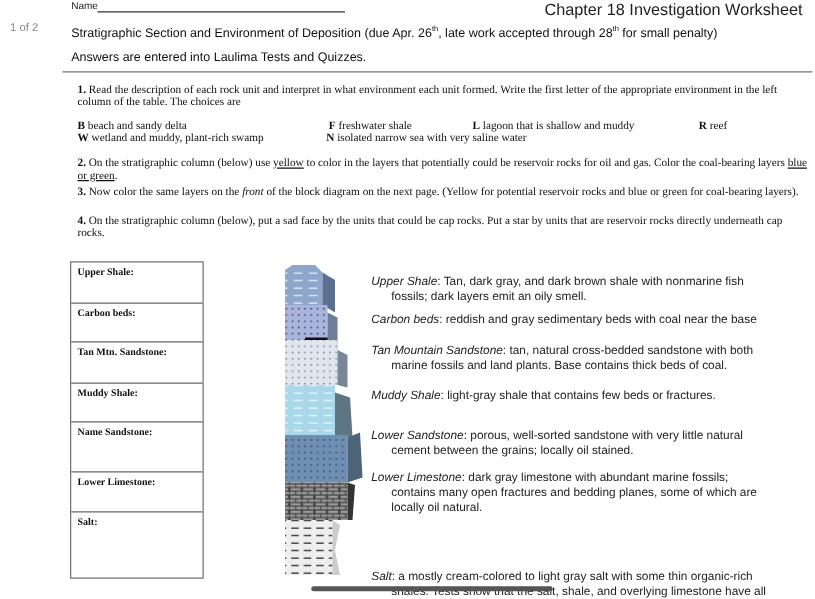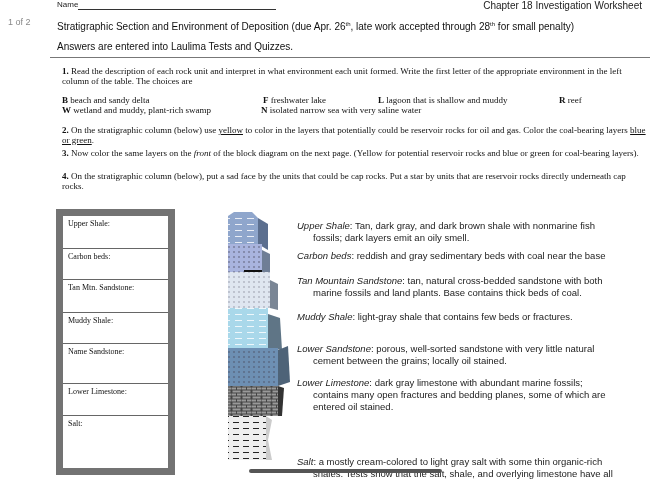--- a/index.html
+++ b/index.html
@@ -1,31 +1,31 @@
 <!DOCTYPE html>
 <html><head>
 <meta charset="utf-8">
 <style>
   html, body { margin:0; padding:0; background:#ffffff; }
   body { width:652px; height:479px; position:relative; overflow:hidden; font-family:"Liberation Sans", sans-serif; color:#111; }
   .page-num { position:absolute; left:8px; top:17px; font-size:9px; color:#888; }
   .hdr-name { position:absolute; left:57px; top:0px; font-size:8px; color:#222; }
   .hdr-name-line { position:absolute; left:78px; top:9px; width:198px; border-bottom:1px solid #333; }
-  .hdr-chapter { position:absolute; right:10px; top:0px; font-size:10px; color:#222; }
+  .hdr-chapter { position:absolute; right:10px; top:0px; font-size:13px; color:#222; }
   .title { position:absolute; left:57px; top:21px; font-size:10px; color:#111; white-space:nowrap; }
   .title b { font-weight:normal; }
   .title sup { font-size:6px; }
   .sub { position:absolute; left:57px; top:41px; font-size:10px; color:#111; }
   .rule { position:absolute; left:50px; top:57px; width:600px; border-bottom:1px solid #777; }
   .q { position:absolute; left:62px; font-family:"Liberation Serif", serif; font-size:9px; line-height:10px; color:#111; width:585px; }
   .q b { font-weight:bold; }
   .u { text-decoration:underline;font-family:Liberation Serif, serif; }
   .choices { position:absolute; left:62px; top:95px; font-family:"Liberation Serif", serif; font-size:9px; line-height:10px; width:585px; height:22px; }
   .choice { position:absolute; white-space:nowrap; }
-  .tbl { position:absolute; left:56px; top:209px; width:105px; border:7px solid #737373; }
+  .tbl { position:absolute; left:56px; top:209px; width:105px; border:1px solid #737373;font-weight:bold; }
   .cell { border-bottom:1px solid #666; font-family:"Liberation Serif", serif; font-size:8px; padding:3px 5px; box-sizing:border-box; }
   .cell:last-child { border-bottom:none; }
   .column { position:absolute; left:222px; top:210px; width:70px; height:257px; }
   .desc { position:absolute; left:297px; font-size:9.5px; line-height:12px; color:#222; width:350px; }
   .desc i { font-style:italic; }
   .desc .ind { padding-left:16px; display:block; }
   .scrollbar { position:absolute; left:249px; top:469px; width:193px; height:4px; background:#555; border-radius:2px; }
 </style>
 </head>
 <body>
@@ -37,21 +37,21 @@
 <div class="hdr-chapter">Chapter 18 Investigation Worksheet</div>
 
 <div class="title"><b>Stratigraphic Section and Environment of Deposition</b><span> (due Apr. 26</span><sup>th</sup><span>, late work accepted through 28</span><sup>th</sup><span> for small penalty)</span></div>
 <div class="sub">Answers are entered into Laulima Tests and Quizzes.</div>
 <div class="rule"></div>
 
 <div class="q" style="top:66px;"><b>1.</b><span> Read the description of each rock unit and interpret in what environment each unit formed. Write the first letter of the appropriate environment in the left column of the table. The choices are</span></div>
 
 <div class="choices">
   <div class="choice" style="left:0;top:0;"><b>B</b><span> beach and sandy delta</span></div>
-  <div class="choice" style="left:201px;top:0;"><b>F</b><span> freshwater lake</span></div>
+  <div class="choice" style="left:201px;top:0;"><b>F</b><span> freshwater shale</span></div>
   <div class="choice" style="left:316px;top:0;"><b>L</b><span> lagoon that is shallow and muddy</span></div>
   <div class="choice" style="left:497px;top:0;"><b>R</b><span> reef</span></div>
   <div class="choice" style="left:0;top:10px;"><b>W</b><span> wetland and muddy, plant-rich swamp</span></div>
   <div class="choice" style="left:199px;top:10px;"><b>N</b><span> isolated narrow sea with very saline water</span></div>
 </div>
 
 <div class="q" style="top:125px;"><b>2.</b><span>  On the stratigraphic column (below) use </span><span class="u">yellow</span><span> to color in the layers that potentially could be reservoir rocks for oil and gas. Color the coal-bearing layers </span><span class="u">blue or green</span><span>.</span></div>
 
 <div class="q" style="top:148px;"><b>3.</b><span>  Now color the same layers on the </span><i>front</i><span> of the block diagram on the next page. (Yellow for potential reservoir rocks and blue or green for coal-bearing layers).</span></div>
 
@@ -115,16 +115,16 @@
     <rect x="6" y="206" width="38" height="44" fill="url(#saltp)"></rect>
     <polygon points="44,206 50,210 46,230 50,250 44,250" fill="#ccc"></polygon>
   </svg>
 </div>
 
 <div class="desc" style="top:220px;"><i>Upper Shale</i><span>: Tan, dark gray, and dark brown shale with nonmarine fish</span><span class="ind">fossils; dark layers emit an oily smell.</span></div>
 <div class="desc" style="top:250px;"><i>Carbon beds</i><span>: reddish and gray sedimentary beds with coal near the base</span></div>
 <div class="desc" style="top:275px;"><i>Tan Mountain Sandstone</i><span>: tan, natural cross-bedded sandstone with both</span><span class="ind">marine fossils and land plants. Base contains thick beds of coal.</span></div>
 <div class="desc" style="top:311px;"><i>Muddy Shale</i><span>: light-gray shale that contains few beds or fractures.</span></div>
 <div class="desc" style="top:343px;"><i>Lower Sandstone</i><span>: porous, well-sorted sandstone with very little natural</span><span class="ind">cement between the grains; locally oil stained.</span></div>
-<div class="desc" style="top:377px;"><i>Lower Limestone</i><span>: dark gray limestone with abundant marine fossils;</span><span class="ind">contains many open fractures and bedding planes, some of which are</span><span class="ind">entered oil stained.</span></div>
+<div class="desc" style="top:377px;"><i>Lower Limestone</i><span>: dark gray limestone with abundant marine fossils;</span><span class="ind">contains many open fractures and bedding planes, some of which are</span><span class="ind">locally oil natural.</span></div>
 <div class="desc" style="top:422px;margin-top:34px;"><i>Salt</i><span>: a mostly cream-colored to light gray salt with some thin organic-rich</span><span class="ind">shales. Tests show that the salt, shale, and overlying limestone have all</span><span class="ind">been heated to 80 to 100°C.</span></div>
 
 <div class="scrollbar"></div>
 
 </body></html>

